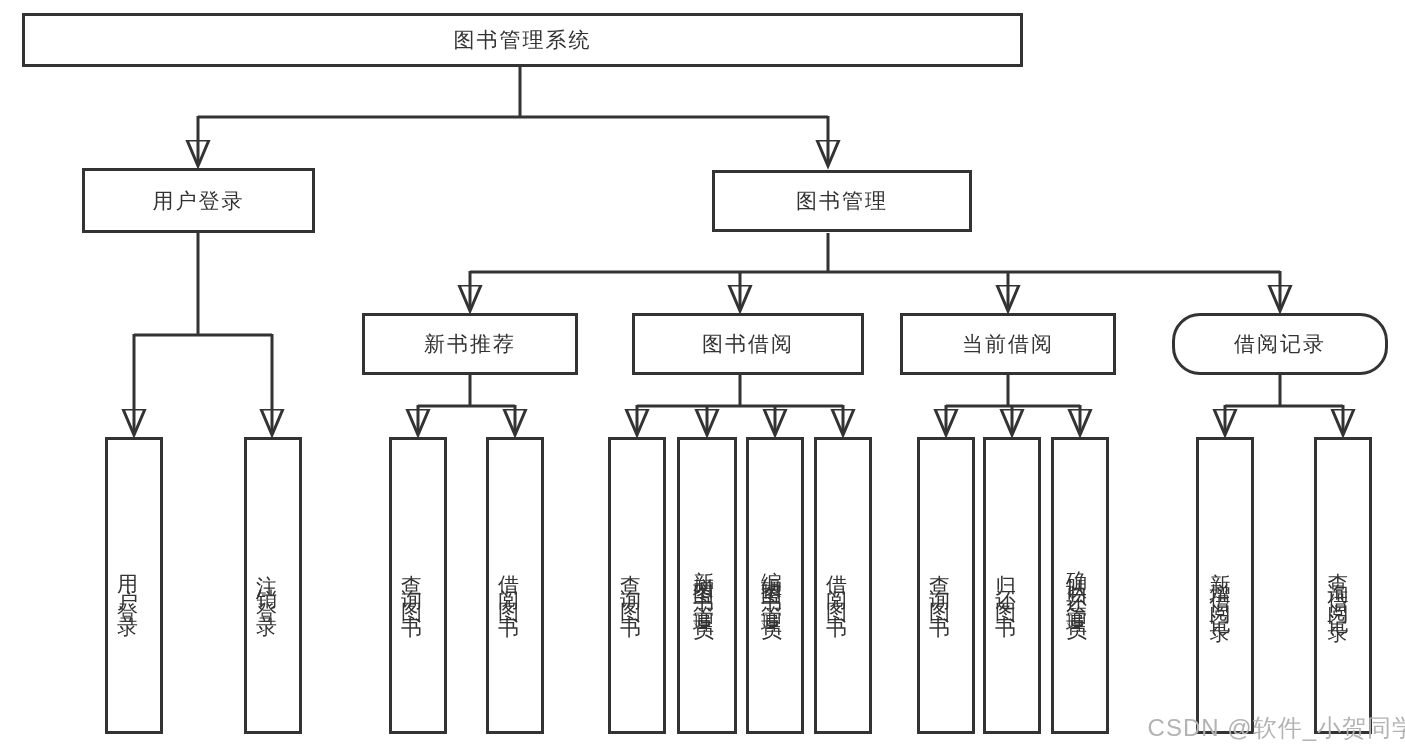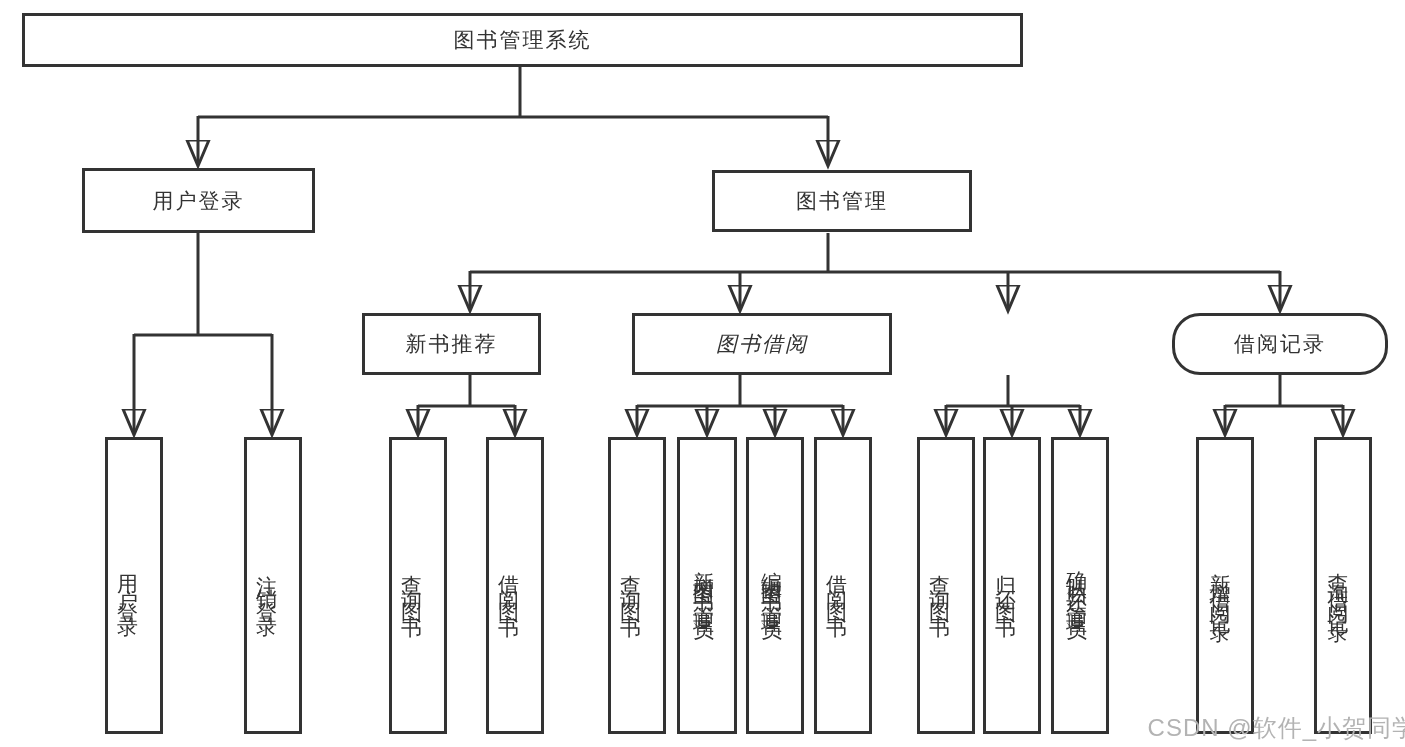--- a/index.html
+++ b/index.html
@@ -104,25 +104,28 @@
     <span>图书管理系统</span>
   </div>
 
   <div class="node h-node" style="left:82px; top:168px; width:233px; height:65px;">
     <span>用户登录</span>
   </div>
   <div class="node h-node" style="left:712px; top:170px; width:260px; height:62px;">
     <span>图书管理</span>
   </div>
 
-  <div class="node h-node" style="left:362px; top:313px; width:179px; height:62px;">
+  <div class="node h-node" style="left:362px; top:313px; width:216px; height:62px;">
     <span>新书推荐</span>
   </div>
-  <div class="node h-node" style="left:632px; top:313px; width:260px; height:62px;font-style:italic;">
+  <div class="node h-node" style="left:632px; top:313px; width:232px; height:62px;">
     <span>图书借阅</span>
+  </div>
+  <div class="node h-node" style="left:900px; top:313px; width:216px; height:62px;">
+    <span>当前借阅</span>
   </div>
   <div class="node h-node" style="left:1172px; top:313px; width:216px; height:62px;border-radius:28px;">
     <span>借阅记录</span>
   </div>
 
   <div class="node v-node ls-4" style="left:105px; top:437px; width:58px; height:297px;">
     <span class="vtext">用户登录</span>
   </div>
   <div class="node v-node ls-4" style="left:244px; top:437px; width:58px; height:297px;">
     <span class="vtext">注销登录</span>

